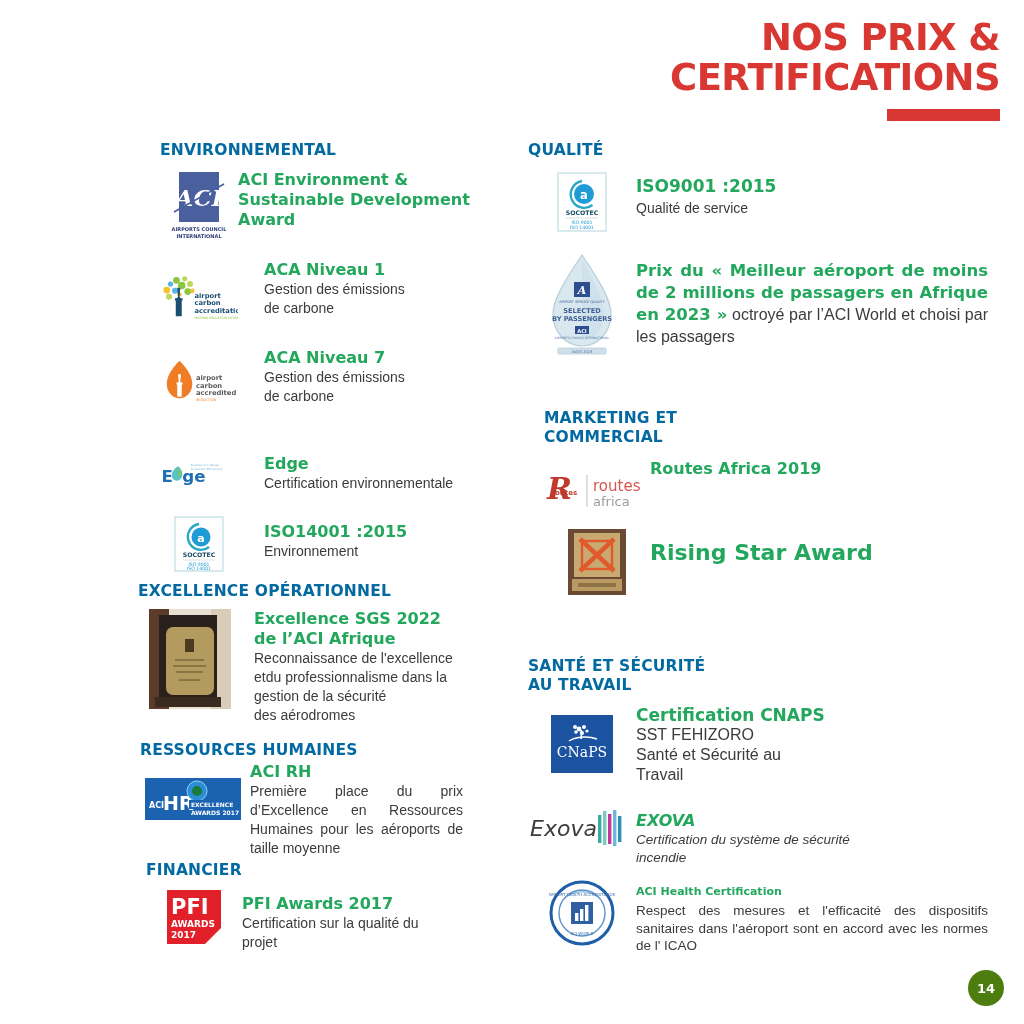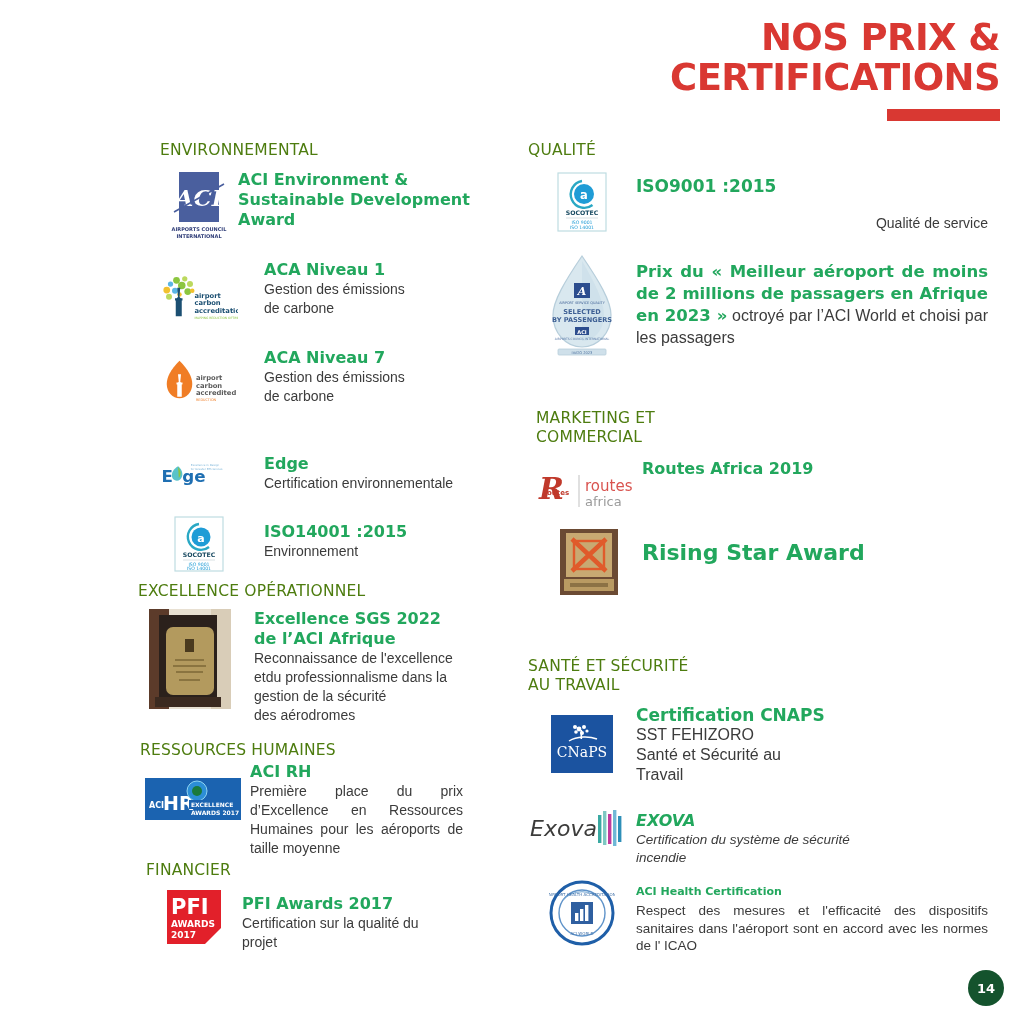--- a/index.html
+++ b/index.html
@@ -30,25 +30,25 @@
     width:113px;height:12px;background:#d93832;
   }
 
   
   .col{position:absolute;top:0;}
   .col-left{left:136px;width:350px;}
   .col-right{left:520px;width:470px;}
 
   .sec-title{
     font-family:"DejaVu Sans", sans-serif;
-    font-weight:normal;
+    font-weight:bold;
     font-size:15.5px;
     line-height:19px;
     letter-spacing:0.2px;
-    color:#4d7c0f;
+    color:#0369a1;
     text-transform:uppercase;
     white-space:pre-line;
   }
 
   .entry{display:flex;align-items:flex-start;}
   .logo-cell{flex:0 0 auto;display:flex;align-items:flex-start;justify-content:center;}
   .txt-cell{flex:1 1 auto;}
 
   .e-title{
     font-family:"DejaVu Sans", sans-serif;
@@ -64,21 +64,21 @@
     font-size:14px;
     line-height:19px;
     white-space:pre-line;
   }
   .just{text-align:justify;}
 
   
   .page-badge{
     position:absolute;right:20px;bottom:18px;
     width:36px;height:36px;border-radius:50%;
-    background:#14532d;color:#fff;
+    background:#4d7c0f;color:#fff;
     font-family:"DejaVu Sans", sans-serif;
     font-weight:bold;font-size:13px;
     display:flex;align-items:center;justify-content:center;
   }
 
   
   .logo{display:block;}
 </style>
 </head>
 <body>
@@ -285,21 +285,21 @@
             <circle cx="27" cy="22" r="10" fill="#1f9cd6"></circle>
             <text x="27" y="27" font-family="DejaVu Sans, sans-serif" font-size="11.5" font-weight="bold" fill="#ffffff" text-anchor="middle">a</text>
             <text x="25" y="43" font-family="DejaVu Sans, sans-serif" font-size="6.2" font-weight="bold" fill="#1b4c63" text-anchor="middle">SOCOTEC</text>
             <line x1="9" y1="46" x2="41" y2="46" stroke="#cfd9dd" stroke-width="0.8"></line>
             <text x="25" y="52" font-family="DejaVu Sans, sans-serif" font-size="4.6" fill="#1f9cd6" text-anchor="middle">ISO 9001</text>
             <text x="25" y="57" font-family="DejaVu Sans, sans-serif" font-size="4.6" fill="#1f9cd6" text-anchor="middle">ISO 14001</text>
           </svg>
         </div>
         <div class="txt-cell" style="padding-top:4px;">
           <div class="e-title" style="font-size:17px;">ISO9001 :2015</div>
-          <div class="e-desc" style="margin-top:18px;text-align:right;">Qualité de service</div>
+          <div class="e-desc" style="margin-top:3px;">Qualité de service</div>
         </div>
       </div>
 
       <div class="entry" style="margin-top:20px;">
         <div class="logo-cell" style="width:108px;">
           <svg class="logo" width="74" height="108" viewBox="0 0 74 108">
             <path d="M37 3 C54 28 66 48 66 62 C66 80 53 94 37 94 C21 94 8 80 8 62 C8 48 20 28 37 3 Z" fill="#d9e8ef" stroke="#b7cedb" stroke-width="1.2"></path>
             <path d="M37 8 C49 28 59 48 59 62 C59 77 49 88 37 88 L37 8 Z" fill="#c9dde8" opacity="0.65"></path>
             <rect x="29" y="30" width="16" height="15" fill="#2c4d8e"></rect>
             <text x="37" y="42" font-family="DejaVu Serif, serif" font-size="11" font-style="italic" font-weight="bold" fill="#ffffff" text-anchor="middle">A</text>
@@ -312,21 +312,21 @@
             <rect x="13" y="96" width="48" height="6" rx="1" fill="#cfe0ea" stroke="#b7cedb" stroke-width="0.8"></rect>
             <text x="37" y="101" font-family="DejaVu Sans, sans-serif" font-size="3.6" fill="#4a6f9e" text-anchor="middle">IVATO 2023</text>
           </svg>
         </div>
         <div class="txt-cell just" style="padding-top:8px;width:322px;">
           <span class="e-title" style="font-size:16.5px;line-height:22px;">Prix du « Meilleur aéroport de moins de 2 millions de passagers en Afrique en 2023 »</span><span class="e-desc" style="font-size:16px;line-height:22px;"> octroyé par l’ACI World et choisi par les passagers</span>
         </div>
       </div>
     </div>
 
-    <div style="position:absolute;top:409px;left:16px;width:460px;">
+    <div style="position:absolute;top:409px;left:24px;width:460px;">
       <div class="sec-title">MARKETING ET
 COMMERCIAL</div>
 
       <div class="entry" style="margin-top:12px;">
         <div class="logo-cell" style="width:106px;padding-top:10px;">
           <svg class="logo" width="104" height="46" viewBox="0 0 104 46">
             <text x="2" y="30" font-family="DejaVu Serif, serif" font-size="30" font-style="italic" font-weight="bold" fill="#c0392b">R</text>
             <text x="10" y="26" font-family="DejaVu Sans, sans-serif" font-size="7" font-weight="bold" fill="#c0392b">outes</text>
             <line x1="42" y1="6" x2="42" y2="38" stroke="#cccccc" stroke-width="1.2"></line>
             <text x="48" y="22" font-family="DejaVu Sans, sans-serif" font-size="15" fill="#d9534f">routes</text>

